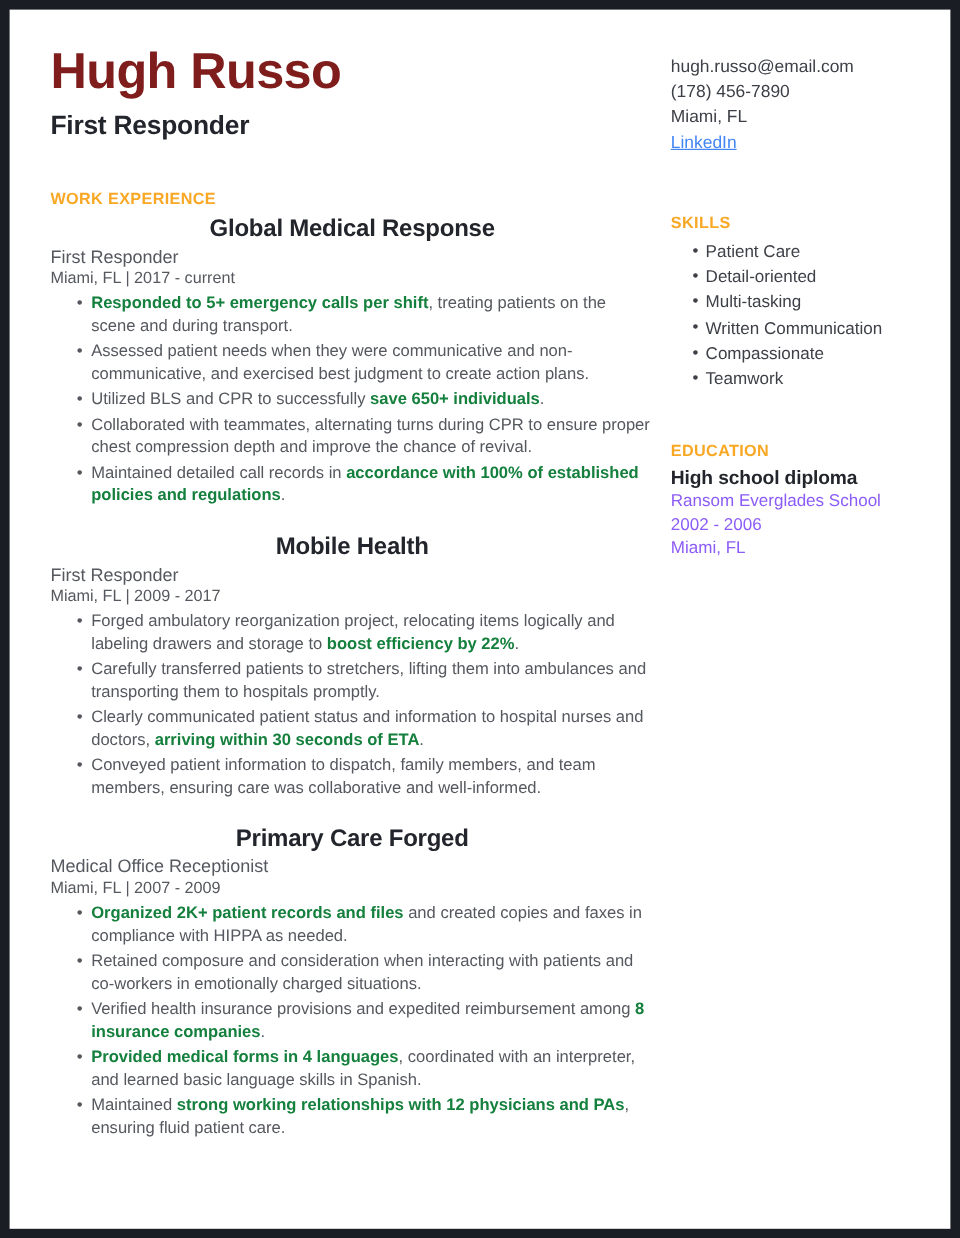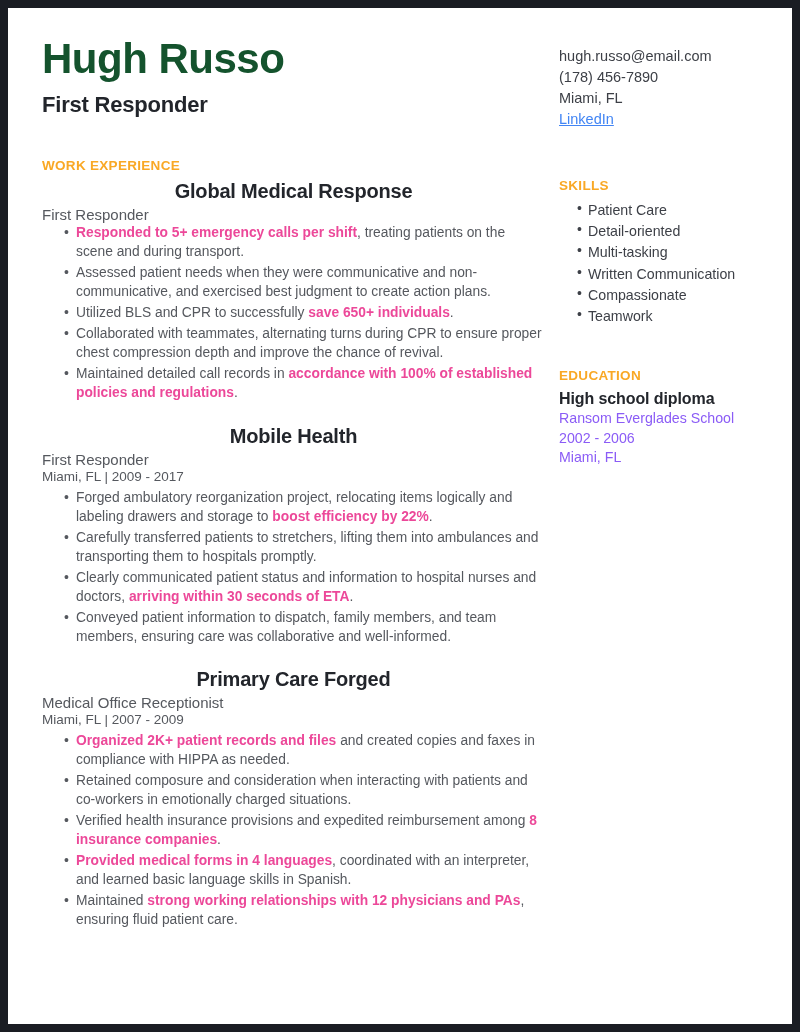--- a/index.html
+++ b/index.html
@@ -35,21 +35,21 @@
   .col-left {
     width: 513px;
     flex: 0 0 513px;
     padding-right: 10px;
   }
 
   .name {
     font-size: 42px;
     line-height: 1.0;
     font-weight: 700;
-    color: #14532d;
+    color: #7f1d1d;
     letter-spacing: -0.5px;
     margin: 0 0 12px 0;
   }
 
   .headline {
     font-size: 22px;
     font-weight: 700;
     color: #22252b;
     letter-spacing: -0.2px;
     margin: 0 0 40px 0;
@@ -104,21 +104,21 @@
   }
   ul.bullets li::before {
     content: "\2022";
     position: absolute;
     left: 0;
     top: -1px;
     color: #55585e;
     font-size: 14px;
   }
   ul.bullets li b {
-    color: #ec4899;
+    color: #15803d;
     font-weight: 700;
   }
 
   
   .col-right {
     width: 225px;
     flex: 0 0 225px;
     padding-left: 4px;
   }
 
@@ -182,20 +182,21 @@
     <div class="col-left">
       <h1 class="name">Hugh Russo</h1>
       <div class="headline">First Responder</div>
 
       <div class="section-title">WORK EXPERIENCE</div>
 
       <div id="jobs-container">
           <div class="job">
             <div class="job-company">Global Medical Response</div>
             <div class="job-title">First Responder</div>
+            <div class="job-meta">Miami, FL  |  2017 - current</div>
             <ul class="bullets">
               <li><b>Responded to 5+ emergency calls per shift</b><span>, treating patients on the scene and during transport.</span></li>
               <li><span>Assessed patient needs when they were communicative and non-communicative, and exercised best judgment to create action plans.</span></li>
               <li><span>Utilized BLS and CPR to successfully </span><b>save 650+ individuals</b><span>.</span></li>
               <li><span>Collaborated with teammates, alternating turns during CPR to ensure proper chest compression depth and improve the chance of revival.</span></li>
               <li><span>Maintained detailed call records in </span><b>accordance with 100% of established policies and regulations</b><span>.</span></li>
             </ul>
           </div>
           <div class="job">
             <div class="job-company">Mobile Health</div>

